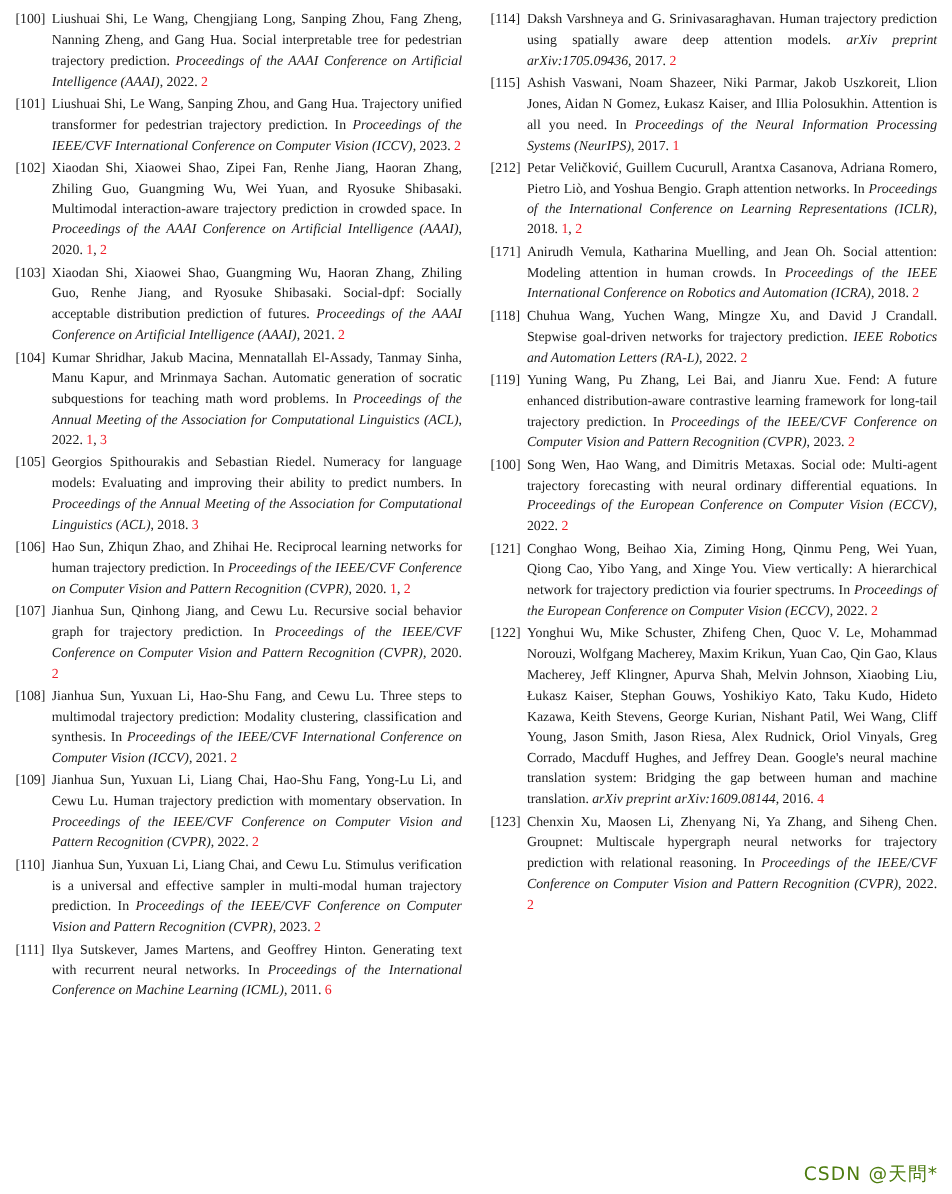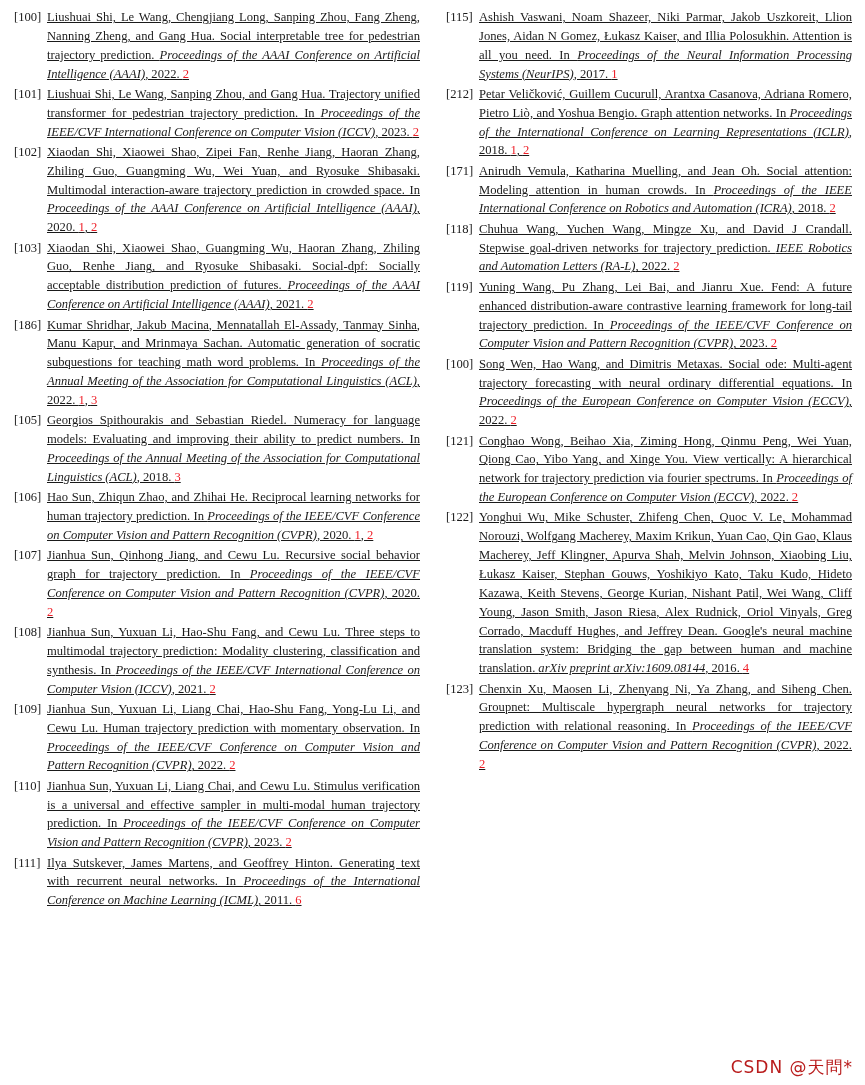--- a/index.html
+++ b/index.html
@@ -50,35 +50,34 @@
     box-sizing: border-box;
     white-space: nowrap;
   }
   .ref-body {
     flex: 1 1 auto;
     text-align: justify;
     text-justify: inter-word;
     hyphens: auto;
     -webkit-hyphens: auto;
     word-spacing: -0.1px;
-    text-decoration: underline;
   }
   .ref-body i, .ref-body em {
     font-style: italic;
   }
   .cite {
     color: #ee1c25;
   }
   .watermark {
     position: absolute;
     right: 12px;
     bottom: 6px;
     font-family: "DejaVu Sans", sans-serif;
     font-size: 17px;
-    color: #b91c1c;
+    color: #4d7c0f;
     letter-spacing: 1px;
     white-space: nowrap;
     pointer-events: none;
   }
 </style>
 </head>
 <body>
 
 <div class="page">
   <div class="columns">
@@ -93,21 +92,21 @@
         </div>
         <div class="ref">
           <div class="ref-label">[102]</div>
           <div class="ref-body">Xiaodan Shi, Xiaowei Shao, Zipei Fan, Renhe Jiang, Haoran Zhang, Zhiling Guo, Guangming Wu, Wei Yuan, and Ryosuke Shibasaki. Multimodal interaction-aware trajectory prediction in crowded space. In <i>Proceedings of the AAAI Conference on Artificial Intelligence (AAAI)</i>, 2020. <span class="cite">1</span>, <span class="cite">2</span></div>
         </div>
         <div class="ref">
           <div class="ref-label">[103]</div>
           <div class="ref-body">Xiaodan Shi, Xiaowei Shao, Guangming Wu, Haoran Zhang, Zhiling Guo, Renhe Jiang, and Ryosuke Shibasaki. Social-dpf: Socially acceptable distribution prediction of futures. <i>Proceedings of the AAAI Conference on Artificial Intelligence (AAAI)</i>, 2021. <span class="cite">2</span></div>
         </div>
         <div class="ref">
-          <div class="ref-label">[186]</div>
+          <div class="ref-label">[104]</div>
           <div class="ref-body">Kumar Shridhar, Jakub Macina, Mennatallah El-Assady, Tanmay Sinha, Manu Kapur, and Mrinmaya Sachan. Automatic generation of socratic subquestions for teaching math word problems. In <i>Proceedings of the Annual Meeting of the Association for Computational Linguistics (ACL)</i>, 2022. <span class="cite">1</span>, <span class="cite">3</span></div>
         </div>
         <div class="ref">
           <div class="ref-label">[105]</div>
           <div class="ref-body">Georgios Spithourakis and Sebastian Riedel. Numeracy for language models: Evaluating and improving their ability to predict numbers. In <i>Proceedings of the Annual Meeting of the Association for Computational Linguistics (ACL)</i>, 2018. <span class="cite">3</span></div>
         </div>
         <div class="ref">
           <div class="ref-label">[106]</div>
           <div class="ref-body">Hao Sun, Zhiqun Zhao, and Zhihai He. Reciprocal learning networks for human trajectory prediction. In <i>Proceedings of the IEEE/CVF Conference on Computer Vision and Pattern Recognition (CVPR)</i>, 2020. <span class="cite">1</span>, <span class="cite">2</span></div>
         </div>
@@ -126,20 +125,24 @@
         <div class="ref">
           <div class="ref-label">[110]</div>
           <div class="ref-body">Jianhua Sun, Yuxuan Li, Liang Chai, and Cewu Lu. Stimulus verification is a universal and effective sampler in multi-modal human trajectory prediction. In <i>Proceedings of the IEEE/CVF Conference on Computer Vision and Pattern Recognition (CVPR)</i>, 2023. <span class="cite">2</span></div>
         </div>
         <div class="ref">
           <div class="ref-label">[111]</div>
           <div class="ref-body">Ilya Sutskever, James Martens, and Geoffrey Hinton. Generating text with recurrent neural networks. In <i>Proceedings of the International Conference on Machine Learning (ICML)</i>, 2011. <span class="cite">6</span></div>
         </div>
       </div>
     <div class="column" id="col-1">
+        <div class="ref">
+          <div class="ref-label">[114]</div>
+          <div class="ref-body">Daksh Varshneya and G. Srinivasaraghavan. Human trajectory prediction using spatially aware deep attention models. <i>arXiv preprint arXiv:1705.09436</i>, 2017. <span class="cite">2</span></div>
+        </div>
         <div class="ref">
           <div class="ref-label">[115]</div>
           <div class="ref-body">Ashish Vaswani, Noam Shazeer, Niki Parmar, Jakob Uszkoreit, Llion Jones, Aidan N Gomez, Łukasz Kaiser, and Illia Polosukhin. Attention is all you need. In <i>Proceedings of the Neural Information Processing Systems (NeurIPS)</i>, 2017. <span class="cite">1</span></div>
         </div>
         <div class="ref">
           <div class="ref-label">[212]</div>
           <div class="ref-body">Petar Veličković, Guillem Cucurull, Arantxa Casanova, Adriana Romero, Pietro Liò, and Yoshua Bengio. Graph attention networks. In <i>Proceedings of the International Conference on Learning Representations (ICLR)</i>, 2018. <span class="cite">1</span>, <span class="cite">2</span></div>
         </div>
         <div class="ref">
           <div class="ref-label">[171]</div>

